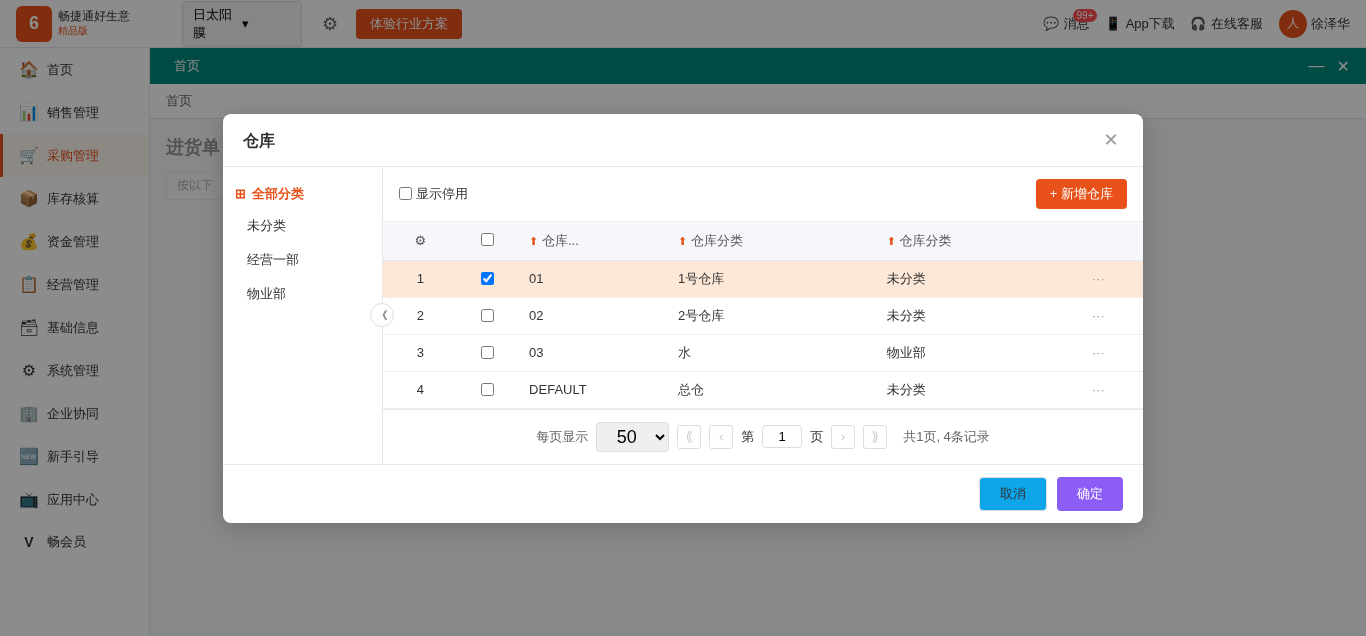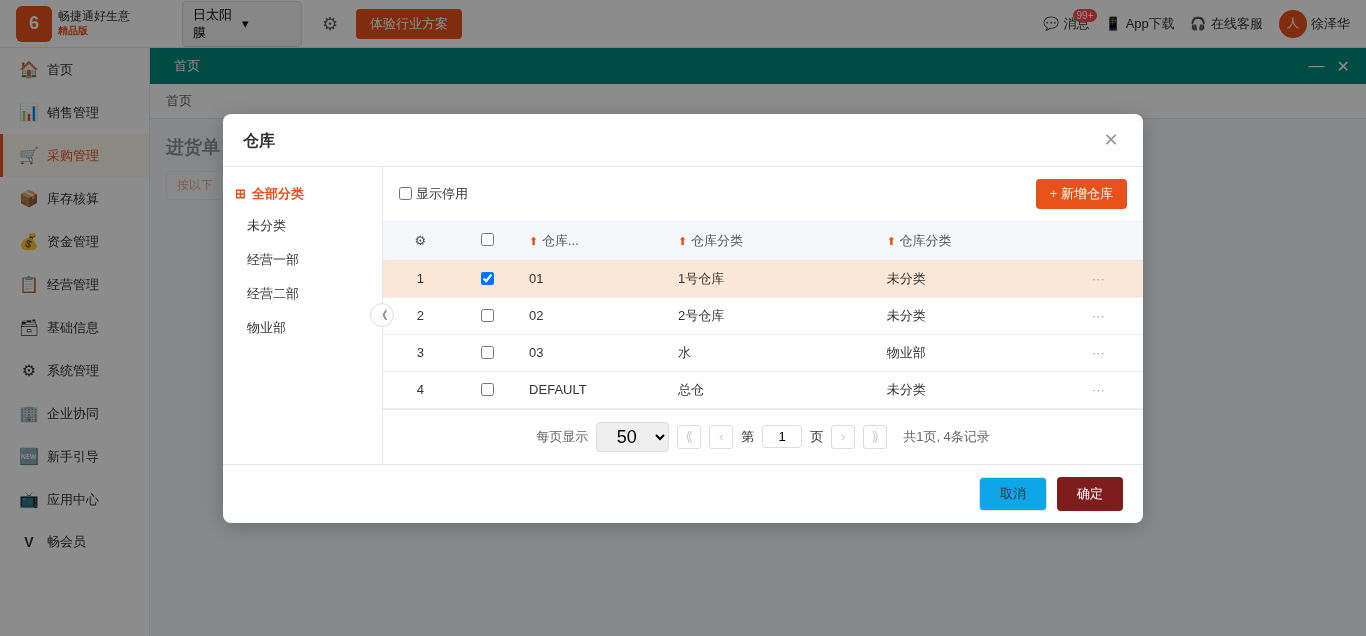--- a/index.html
+++ b/index.html
@@ -27,21 +27,21 @@
       border-radius: 6px;
       display: flex;
       align-items: center;
       justify-content: center;
       color: white;
       font-weight: bold;
       font-size: 18px;
       margin-right: 6px;
     }
     .logo-text { font-size: 12px; color: #333; line-height: 1.3; text-align: center; }
-    .logo-sub { font-size: 10px; color: #e8521a; font-weight: bold; }
+    .logo-sub { font-size: 10px; color: #e8521a; }
     .store-selector {
       display: flex;
       align-items: center;
       background: #f5f5f5;
       border: 1px solid #ddd;
       border-radius: 4px;
       padding: 4px 10px;
       cursor: pointer;
       margin-left: 16px;
       min-width: 120px;
@@ -364,21 +364,21 @@
     .cancel-btn {
       background: #0ea5e9;
       border: 1px solid #ddd;
       border-radius: 4px;
       padding: 7px 20px;
       cursor: pointer;
       font-size: 13px;
       color: #333;
     }
     .confirm-btn {
-      background: #7f1d1d;
+      background: #8b5cf6;
       color: white;
       border: none;
       border-radius: 4px;
       padding: 7px 20px;
       cursor: pointer;
       font-size: 13px;
     }
 
     
     .bg-page {
@@ -390,21 +390,21 @@
       gap: 8px;
       margin-bottom: 12px;
       flex-wrap: wrap;
     }
     .bg-btn {
       border: 1px solid #ddd;
       background: white;
       border-radius: 4px;
       padding: 5px 10px;
       font-size: 12px;
-      color: #c2410c;
+      color: #404040;
     }
     .bg-btn-primary {
       background: #e8521a;
       color: white;
       border-color: #e8521a;
     }
 
     
     .teal-bar {
       background: #00897b;
@@ -565,21 +565,20 @@
 
     <div class="modal-body">
 
       <div class="cat-sidebar" style="position:relative;">
         <div class="cat-header">
           <span>⊞</span>
           <span>全部分类</span>
         </div>
         <div class="cat-item">未分类</div>
         <div class="cat-item">经营一部</div>
-        <div class="cat-item">经营二部</div>
         <div class="cat-item">物业部</div>
 
         <div style="position:absolute;right:-12px;top:50%;transform:translateY(-50%);width:24px;height:24px;background:white;border:1px solid #ddd;border-radius:50%;cursor:pointer;display:flex;align-items:center;justify-content:center;font-size:11px;z-index:10;">《</div>
       </div>
 
       <div class="modal-main">
 
         <div class="modal-toolbar">
           <label class="show-disabled">
             <input type="checkbox" style="">

